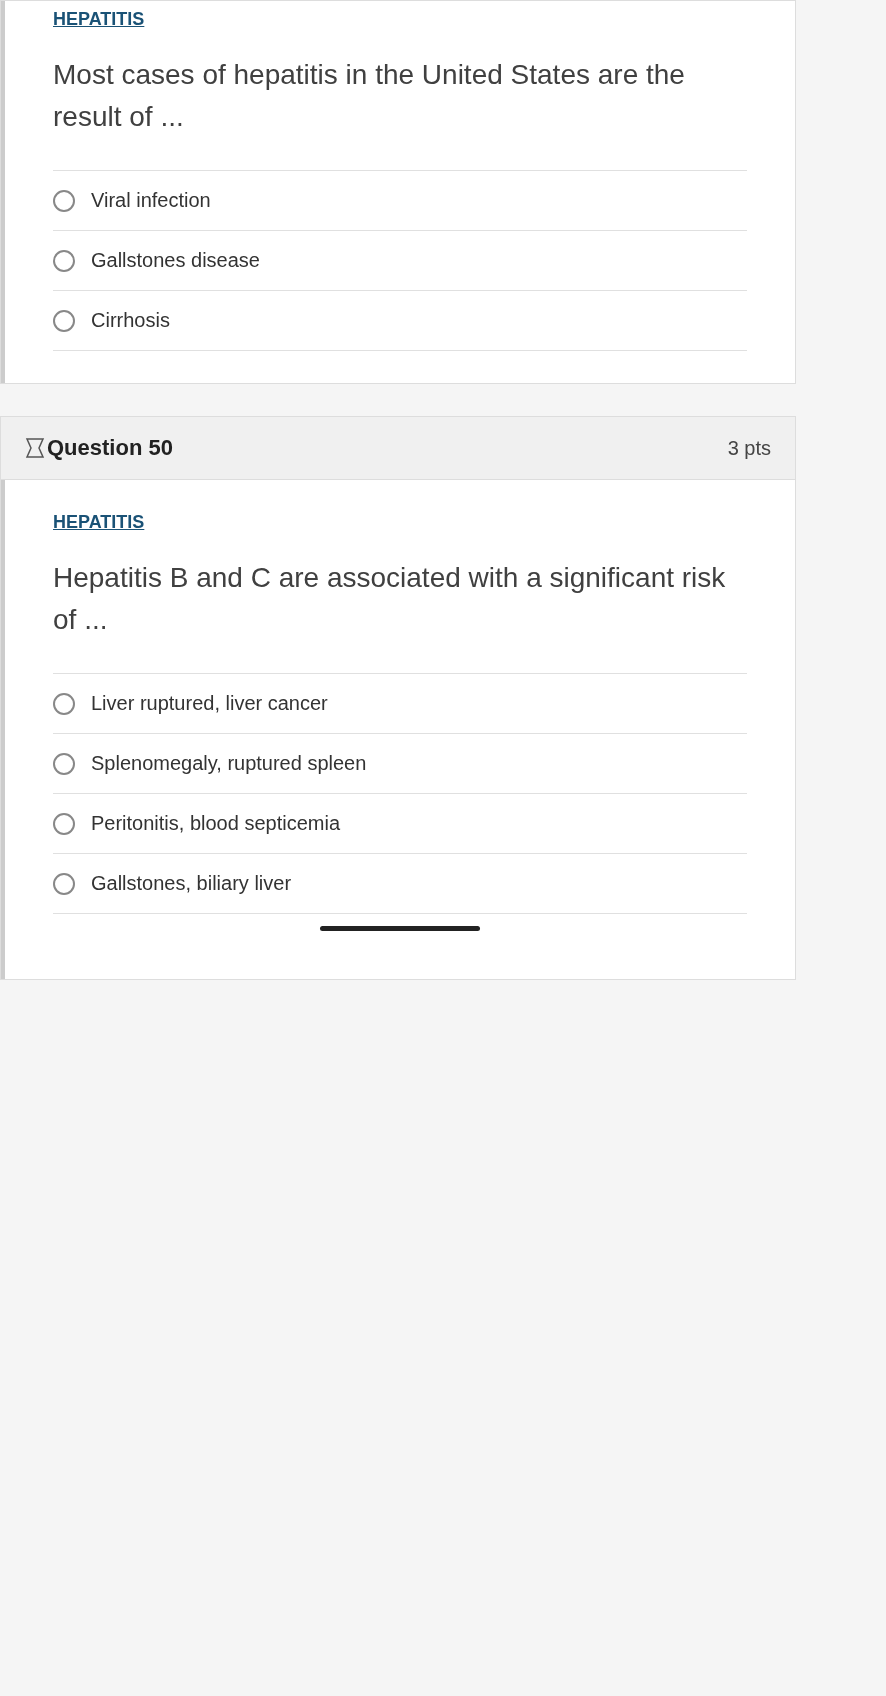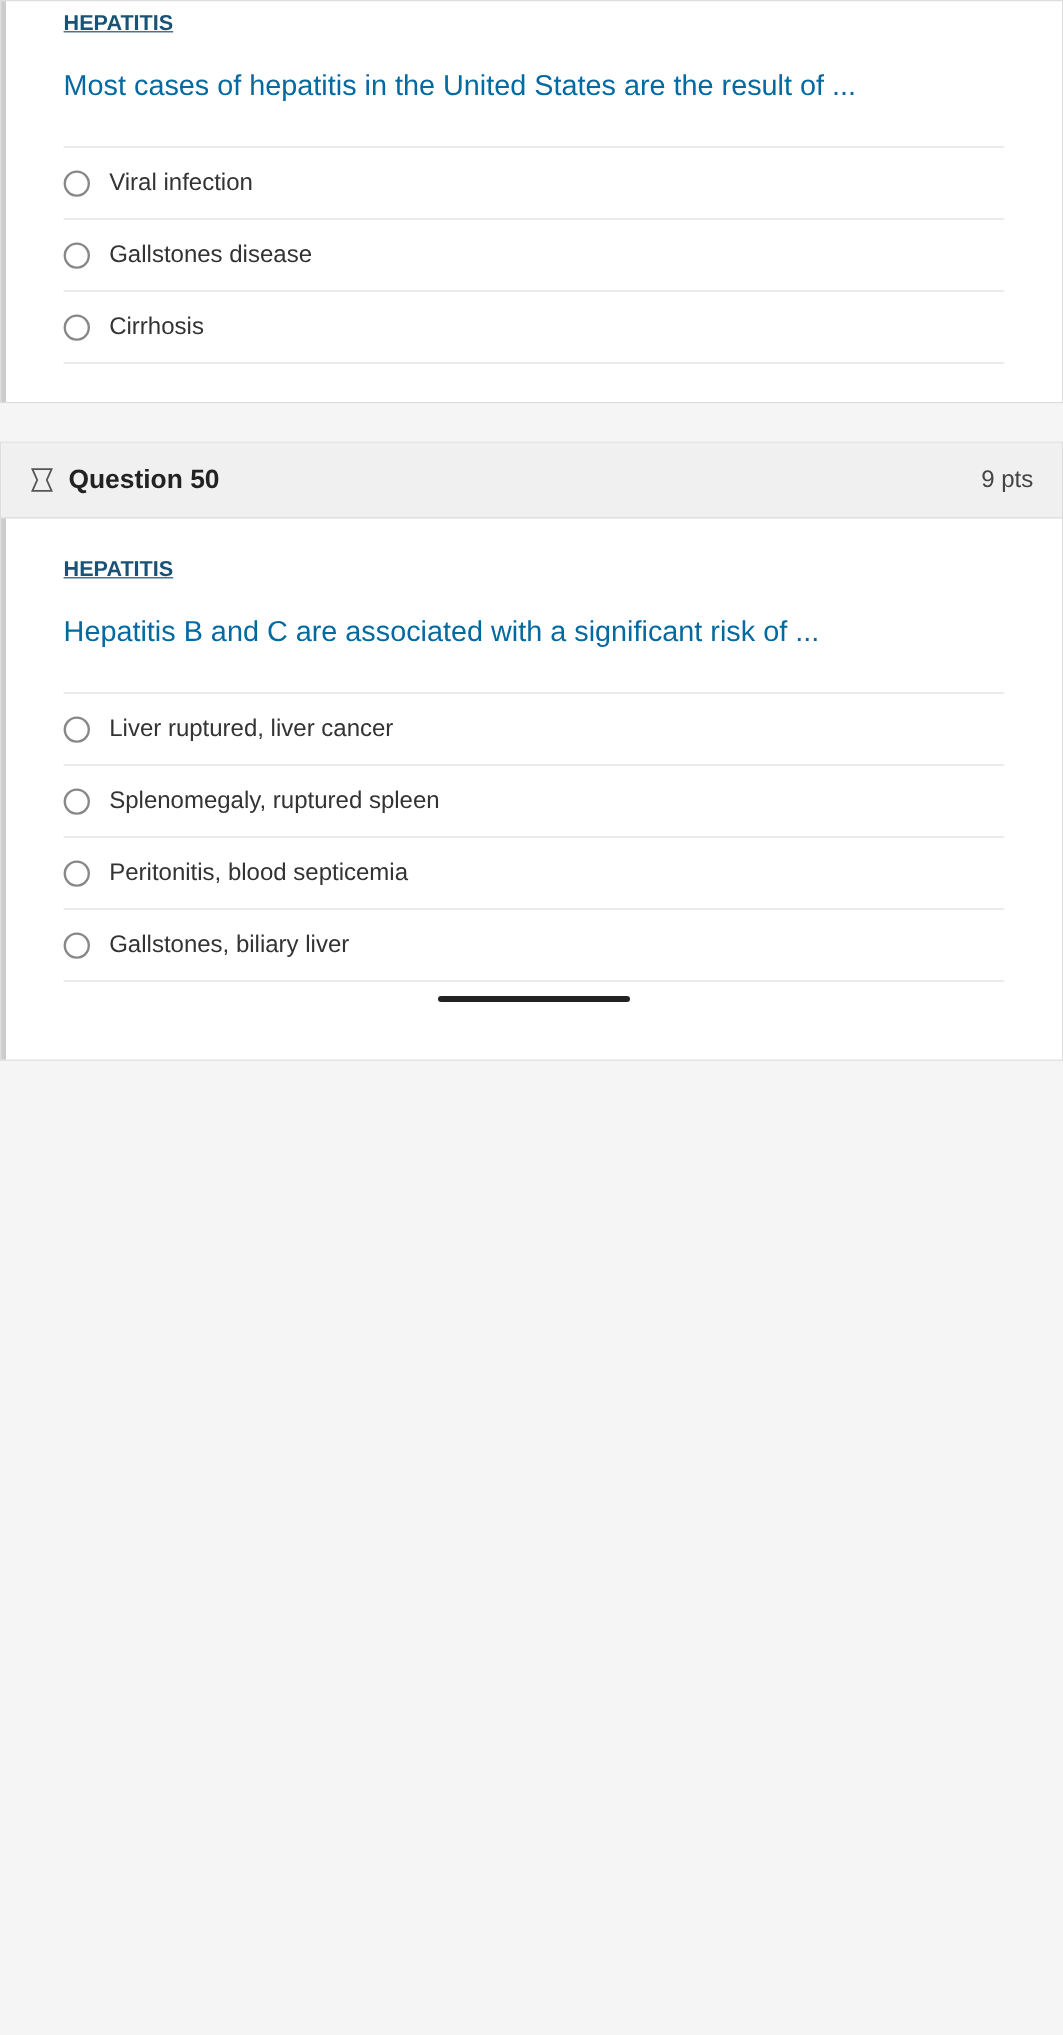--- a/index.html
+++ b/index.html
@@ -10,21 +10,21 @@
 
     body {
       font-family: -apple-system, BlinkMacSystemFont, 'Segoe UI', Helvetica, Arial, sans-serif;
       background: #f5f5f5;
       width: 886px;
       min-height: 1696px;
       color: #333;
     }
 
     .page-wrapper {
-      width: 886px;
+      width: 796px;
       background: #f5f5f5;
       padding: 0;
     }
 
     
     .question-card {
       background: #fff;
       border: 1px solid #ddd;
       margin-bottom: 32px;
     }
@@ -34,21 +34,20 @@
       border-bottom: 1px solid #ddd;
       padding: 18px 24px;
       display: flex;
       align-items: center;
       justify-content: space-between;
     }
 
     .question-header-left {
       display: flex;
       align-items: center;
-      gap: 10px;
     }
 
     .flag-icon {
       width: 22px;
       height: 22px;
       display: inline-flex;
       align-items: center;
       justify-content: center;
     }
 
@@ -77,22 +76,22 @@
     .section-label {
       font-size: 18px;
       font-weight: 700;
       color: #1a5276;
       text-decoration: underline;
       margin-bottom: 24px;
       display: block;
     }
 
     .question-text {
-      font-size: 24px;
-      color: #0369a1;
+      font-size: 28px;
+      color: #404040;
       line-height: 1.5;
       margin-bottom: 32px;
     }
 
     .options-list {
       list-style: none;
       width: 100%;
     }
 
     .option-item {
@@ -178,21 +177,21 @@
   <div class="question-card">
     <div class="question-header">
       <div class="question-header-left">
         <span class="flag-icon">
           <svg viewBox="0 0 22 22" fill="none" xmlns="http://www.w3.org/2000/svg">
             <polygon points="2,2 18,2 14,11 18,20 2,20 6,11" stroke="#555" stroke-width="1.5" fill="none"></polygon>
           </svg>
         </span>
         <span class="question-title">Question 50</span>
       </div>
-      <span class="question-pts">9 pts</span>
+      <span class="question-pts">3 pts</span>
     </div>
 
     <div class="question-body">
       <span class="section-label">HEPATITIS</span>
       <p class="question-text">Hepatitis B and C are associated with a significant risk of ...</p>
       <ul class="options-list">
         <li class="option-item">
           <span class="radio-circle"></span>
           <span class="option-label">Liver ruptured, liver cancer</span>
         </li>

